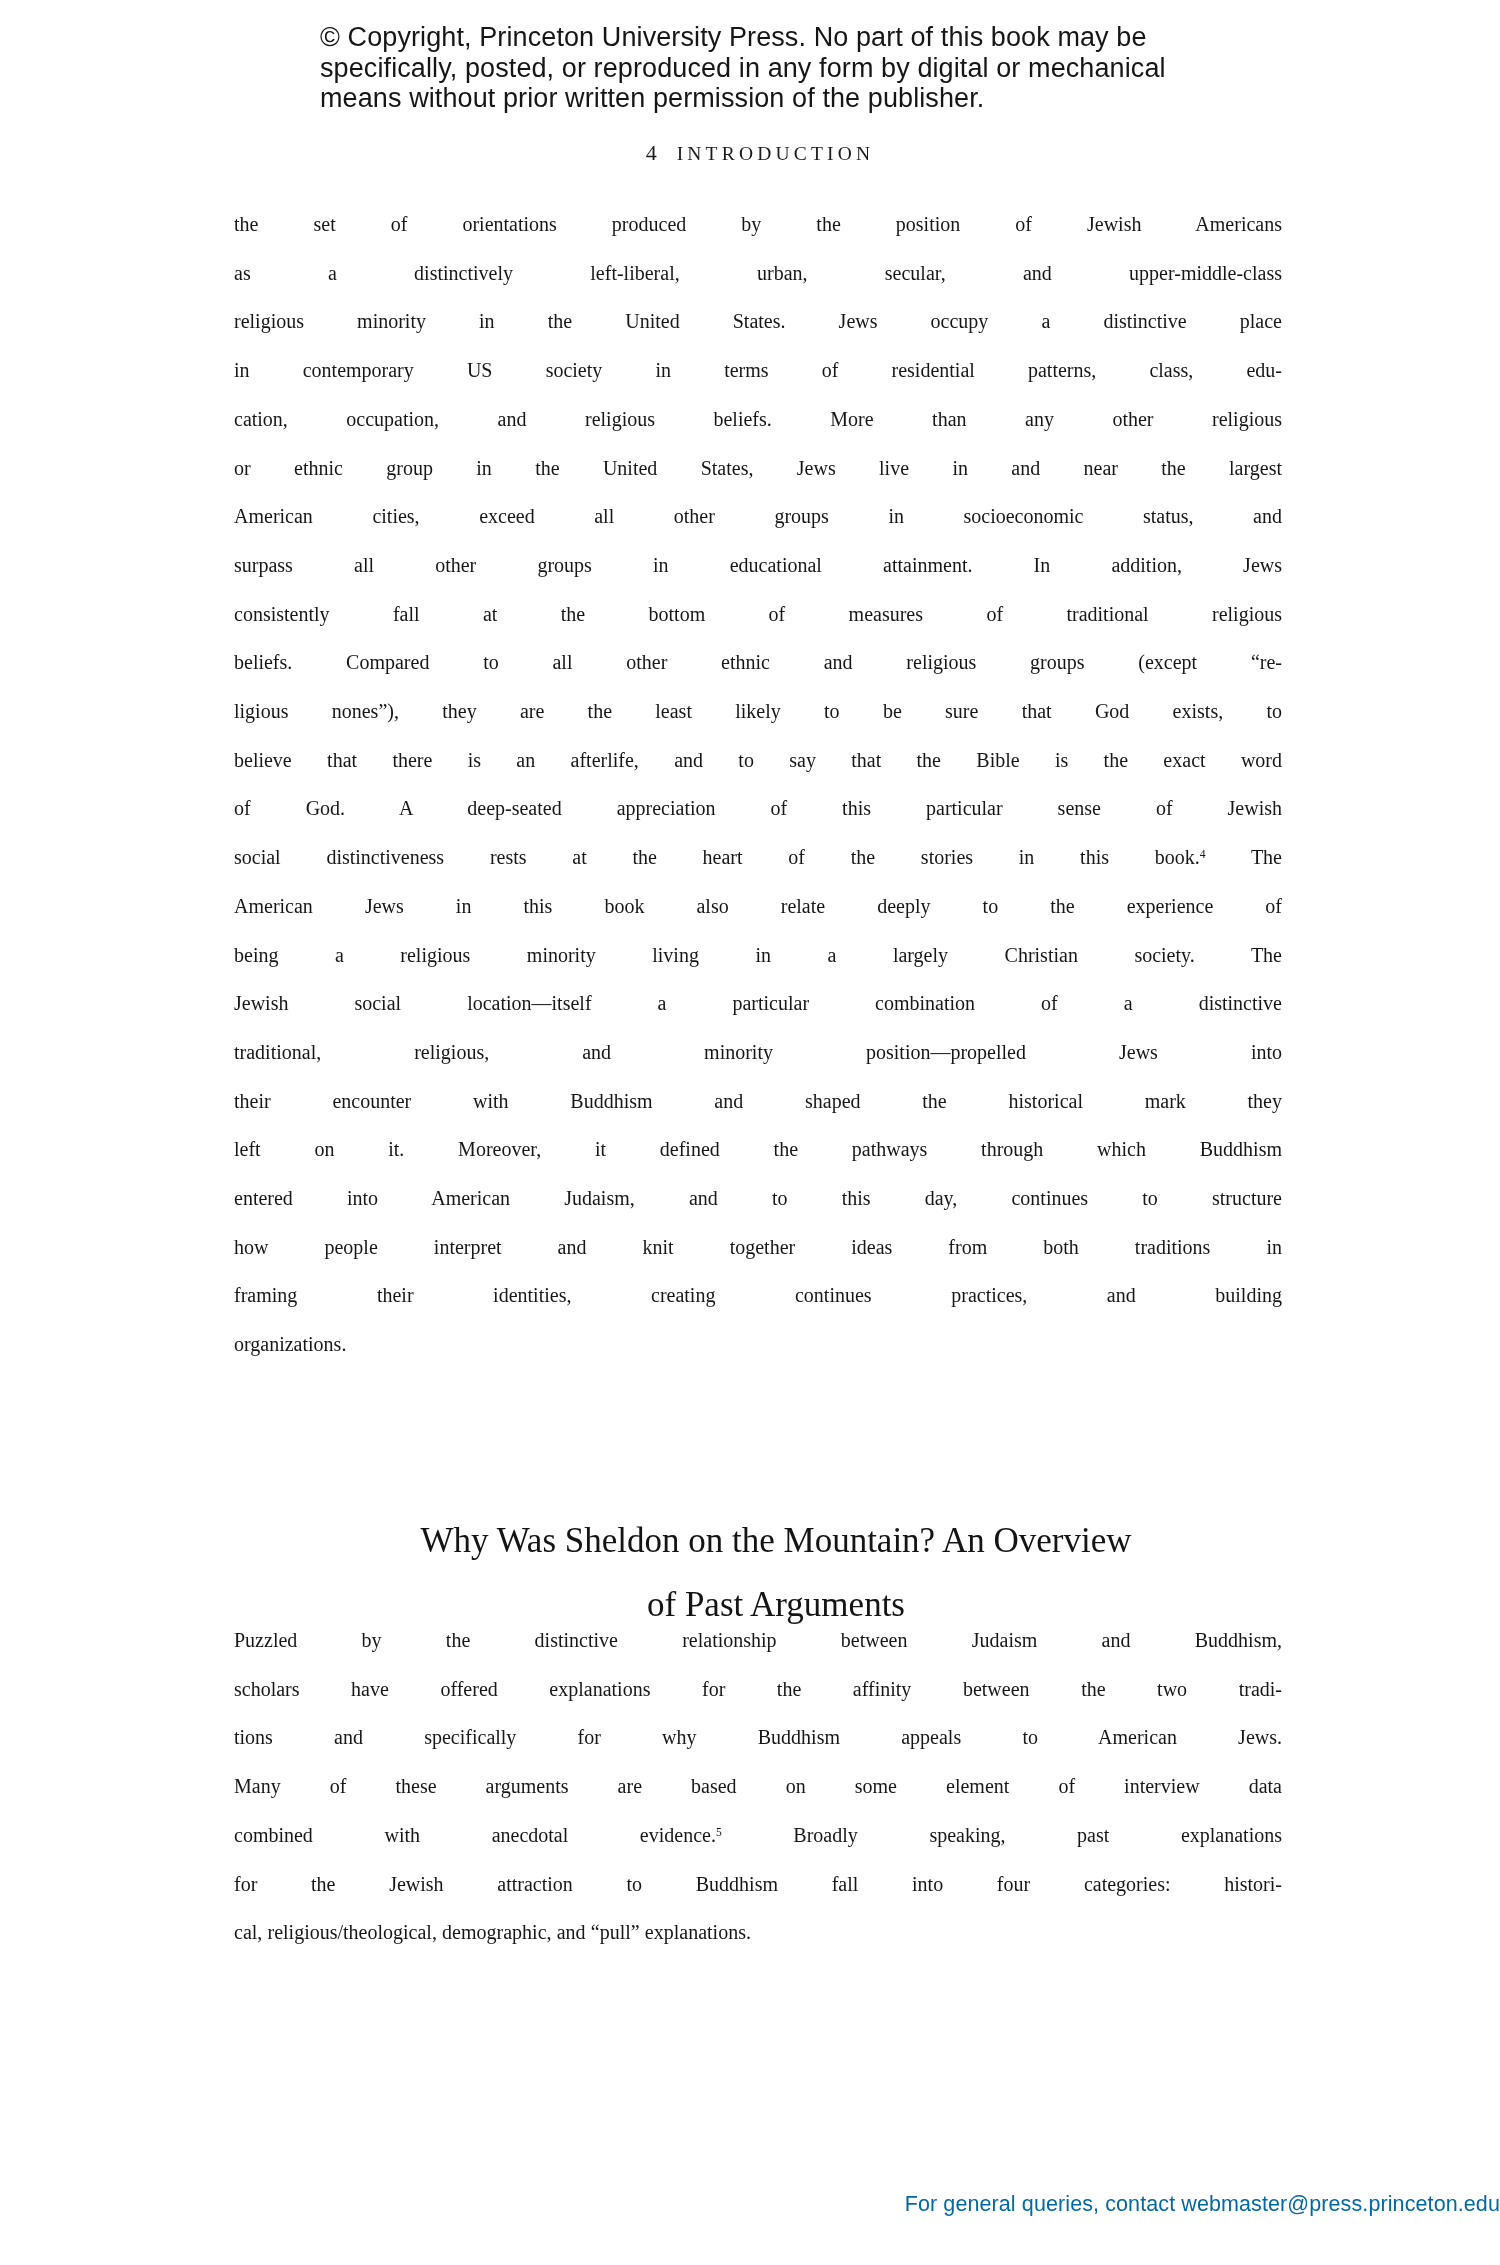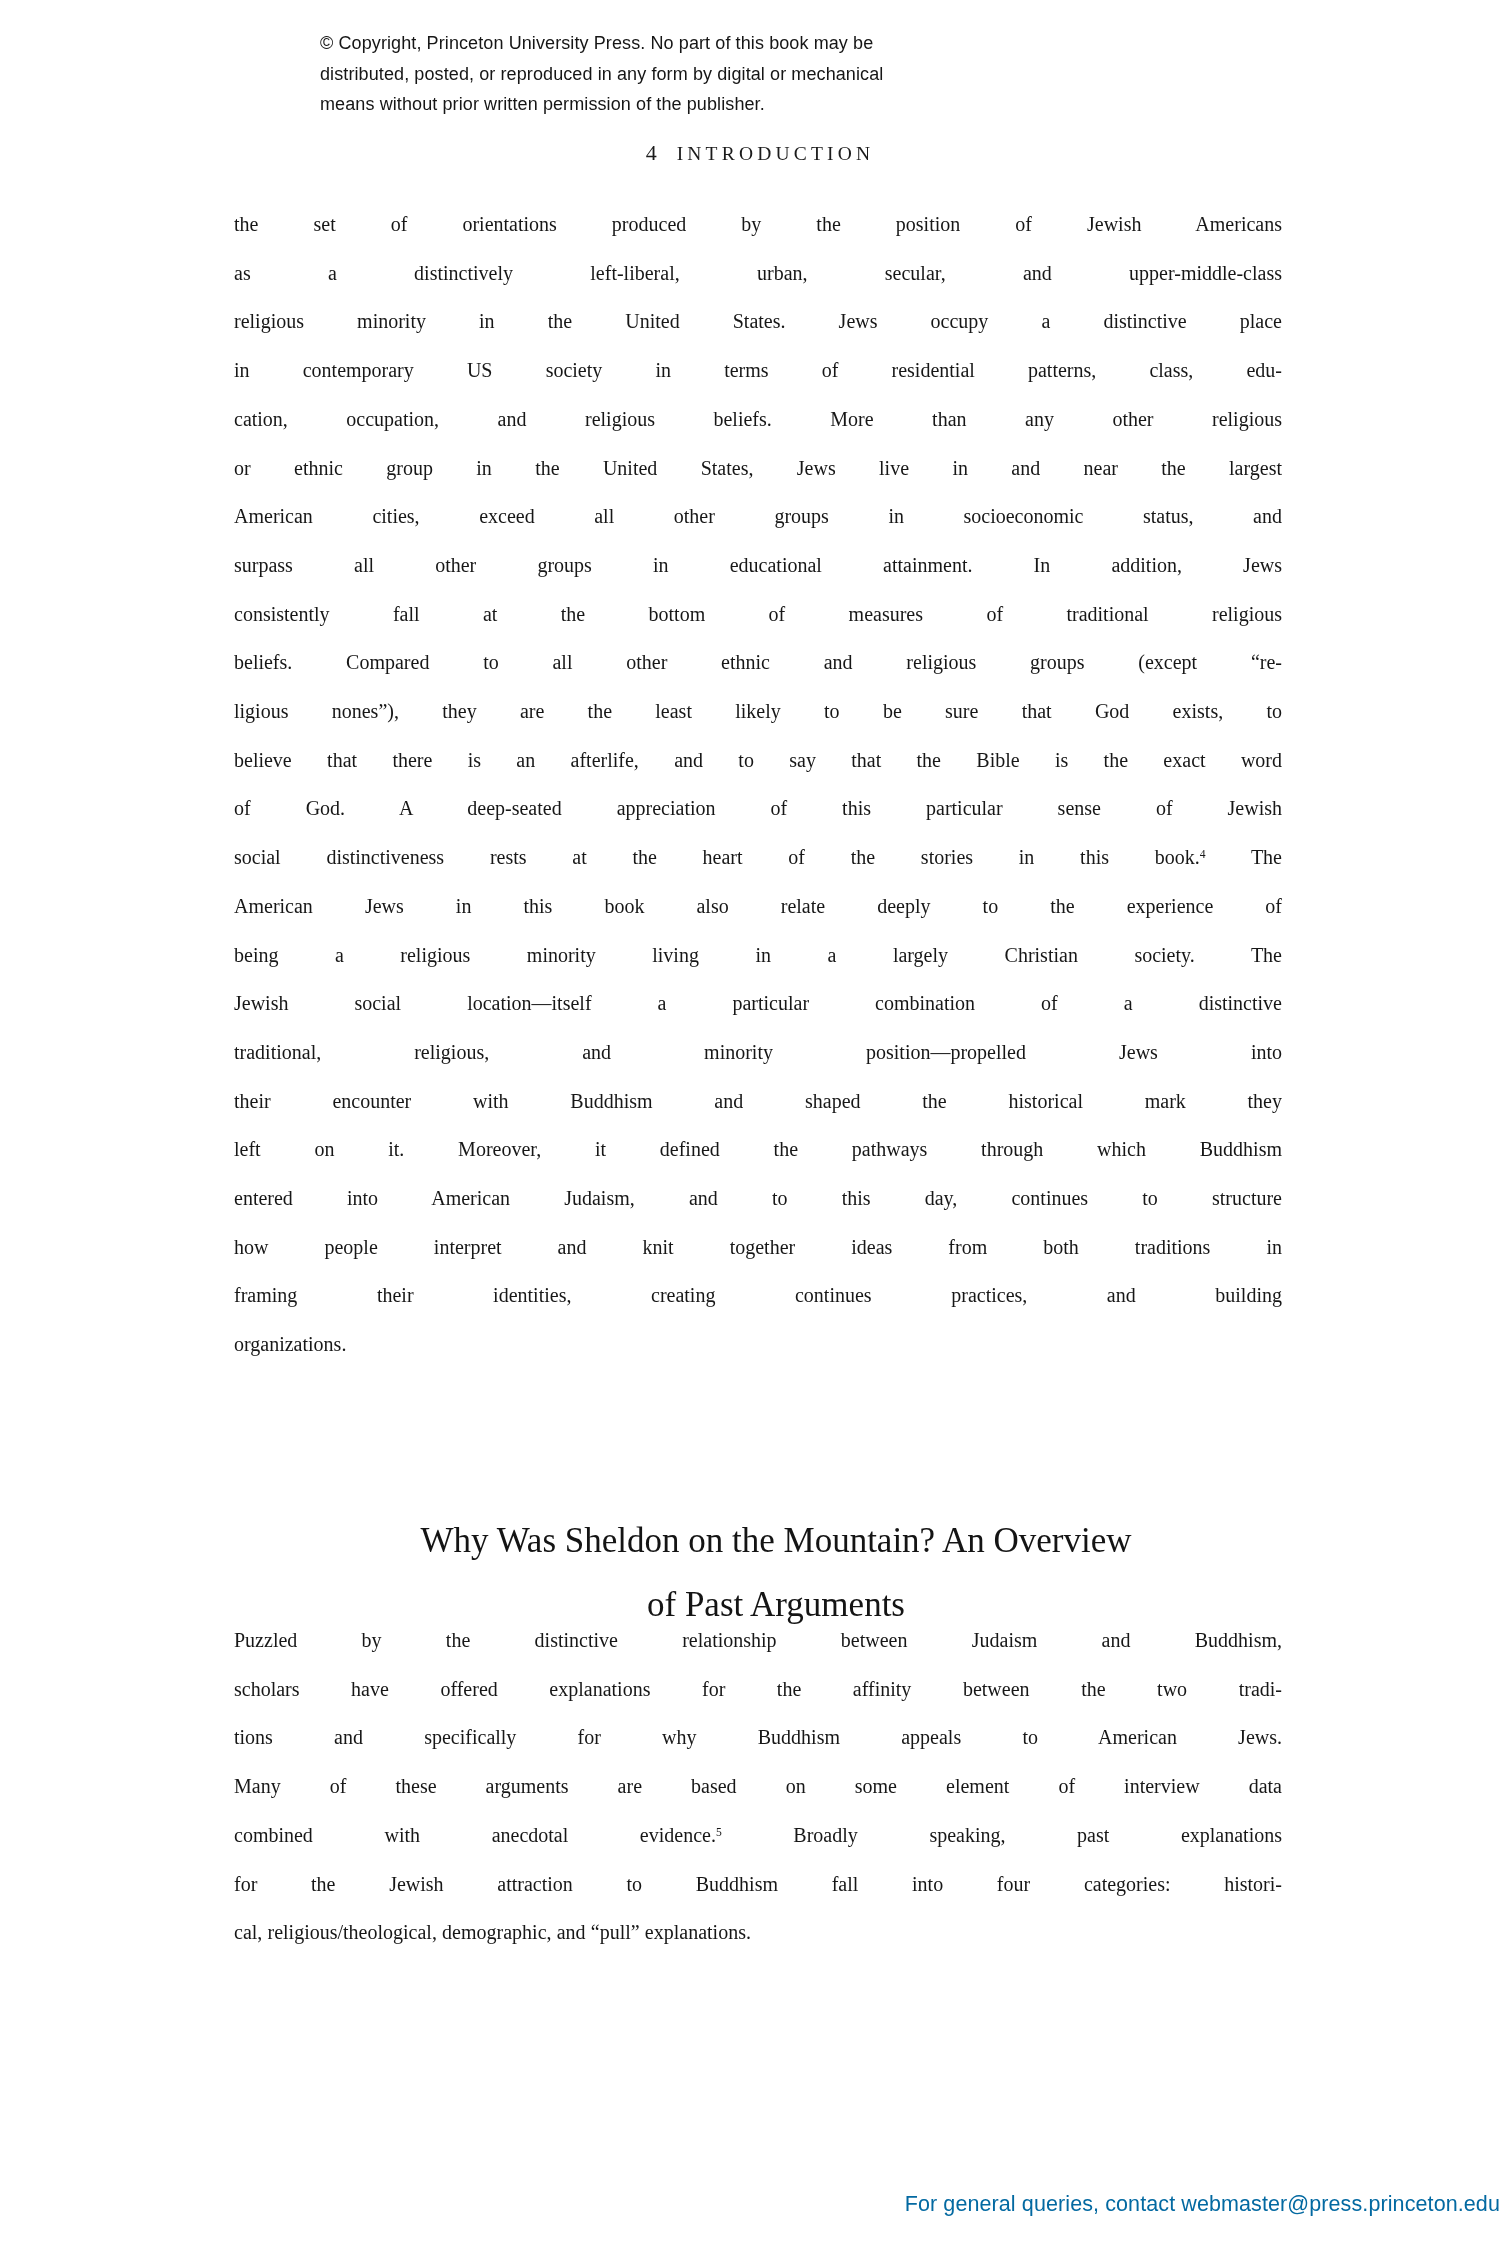--- a/index.html
+++ b/index.html
@@ -19,24 +19,24 @@
 
   .page {
     position: absolute;
     inset: 0;
   }
 
   
   .copyright {
     position: absolute;
     left: 320px;
-    top: 28px;
+    top: 22px;
     width: 860px;
     font-family: "Liberation Sans", sans-serif;
-    font-size: 18px;
+    font-size: 27px;
     line-height: 30.5px;
     color: #161616;
     letter-spacing: 0.1px;
   }
   .copyright .cline { display: block; white-space: pre; }
 
   
   .running-head {
     position: absolute;
     left: 0;
@@ -129,21 +129,21 @@
     letter-spacing: 0.1px;
   }
 </style>
 </head>
 <body>
 
 <div class="page">
 
   <div class="copyright">
     <span class="cline">© Copyright, Princeton University Press. No part of this book may be</span>
-    <span class="cline">distributed, posted, or reproduced in any form by digital or mechanical</span>
+    <span class="cline">specifically, posted, or reproduced in any form by digital or mechanical</span>
     <span class="cline">means without prior written permission of the publisher.</span>
   </div>
 
   <div class="running-head">
     <span class="folio">4</span><span class="rh-title">INTRODUCTION</span>
   </div>
 
   <div class="text-column">
     <p class="body-par" id="par1">
         <span class="tline">the set of orientations produced by the position of Jewish Americans</span>

